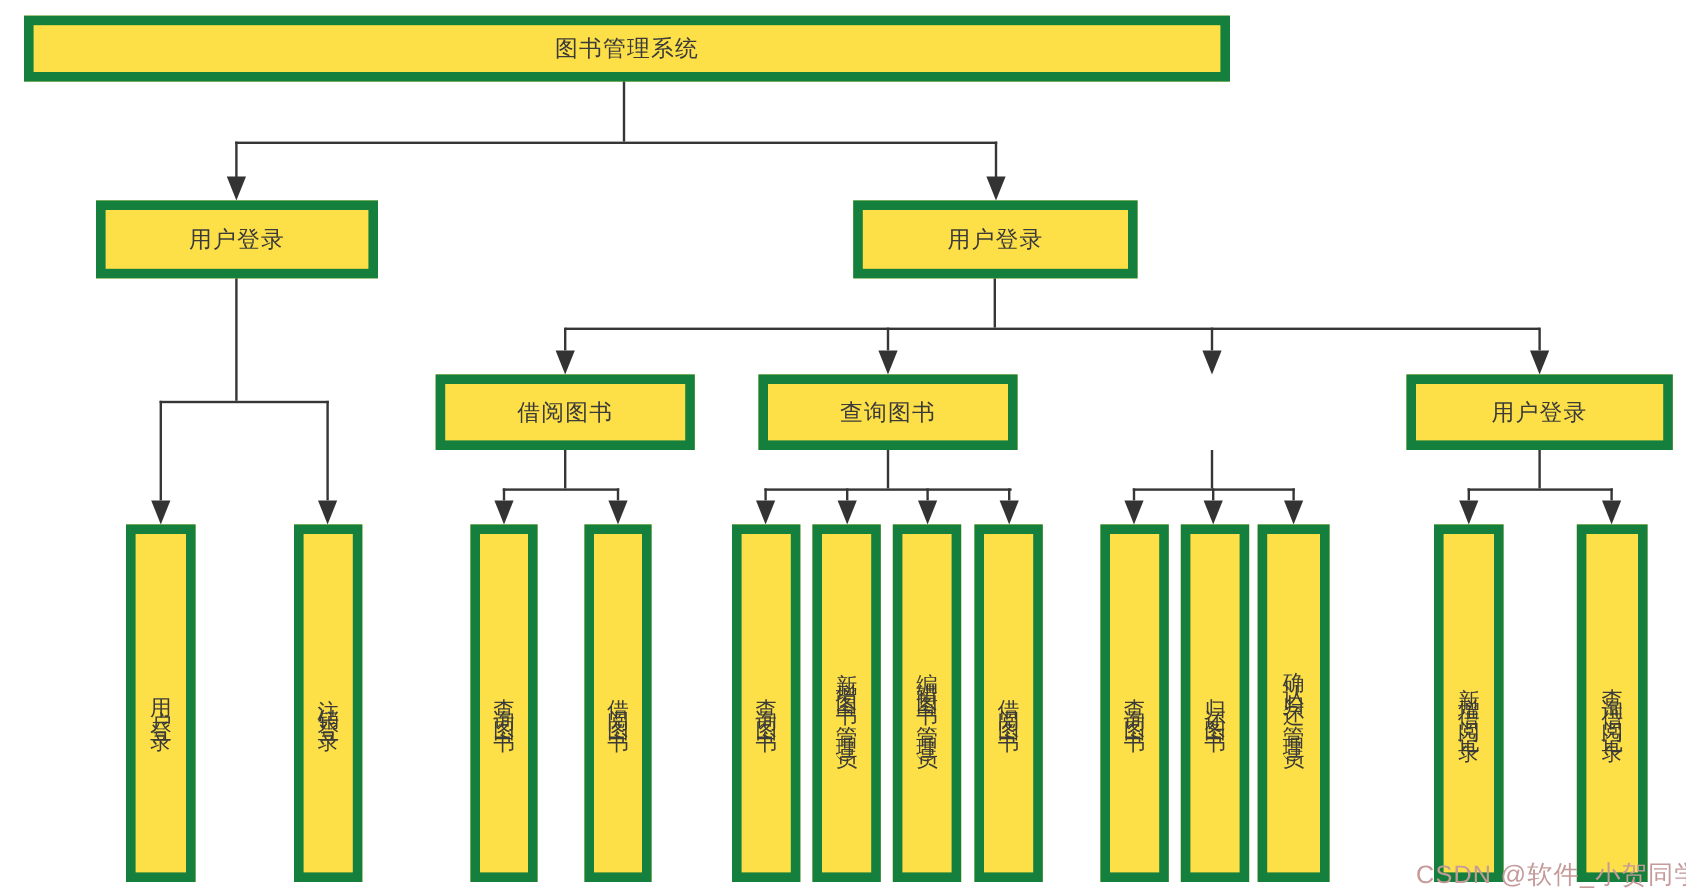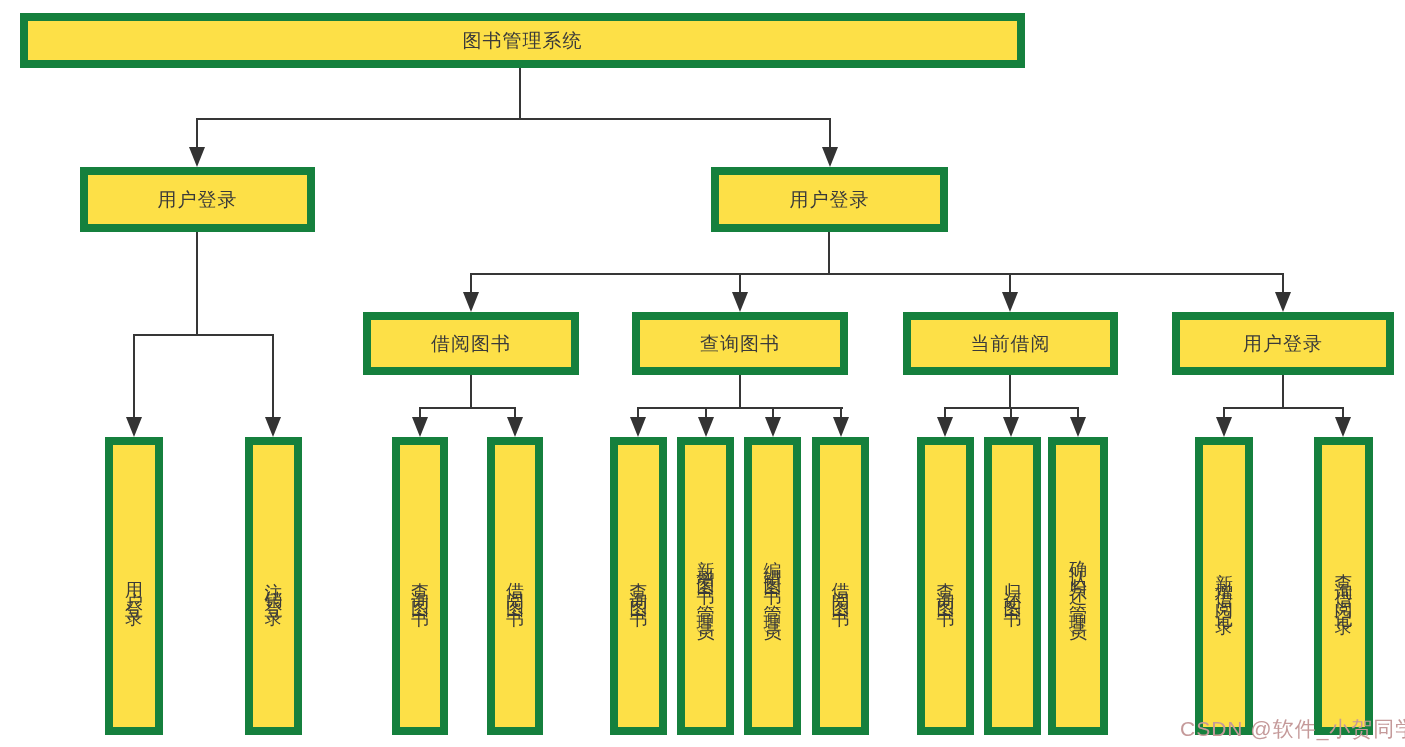--- a/index.html
+++ b/index.html
@@ -86,23 +86,20 @@
   <div class="ah" style="left:1002px;top:292px;"></div>
   <div class="vl" style="left:1282px;top:273px;height:19px;"></div>
   <div class="ah" style="left:1275px;top:292px;"></div>
 
   <div class="box" style="left:363px;top:312px;width:216px;height:63px;">
     <span>借阅图书</span>
   </div>
   <div class="box" style="left:632px;top:312px;width:216px;height:63px;">
     <span>查询图书</span>
   </div>
-  <div class="box" style="left:903px;top:312px;width:215px;height:63px;">
-    <span>当前借阅</span>
-  </div>
   <div class="box" style="left:1172px;top:312px;width:222px;height:63px;">
     <span>用户登录</span>
   </div>
 
   <div class="vl" style="left:470px;top:375px;height:32px;"></div>
   <div class="hl" style="left:419px;top:407px;width:97px;"></div>
   <div class="vl" style="left:419px;top:407px;height:10px;"></div>
   <div class="ah" style="left:412px;top:417px;"></div>
   <div class="vl" style="left:514px;top:407px;height:10px;"></div>
   <div class="ah" style="left:507px;top:417px;"></div>

